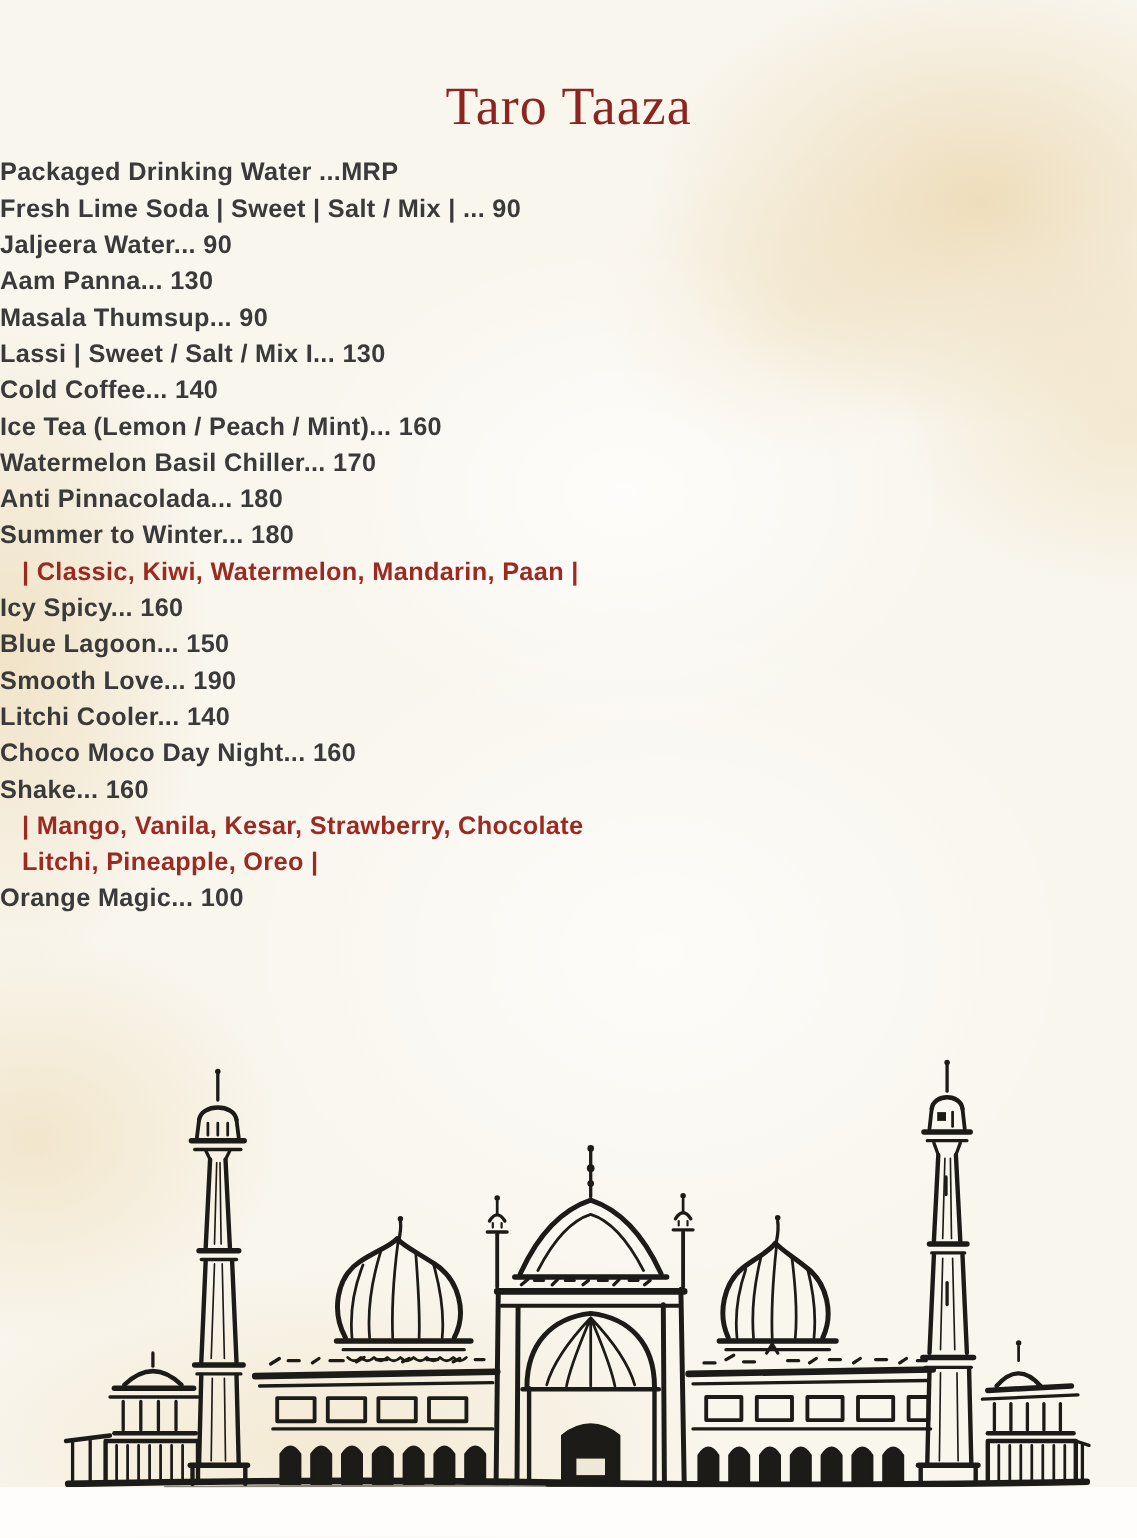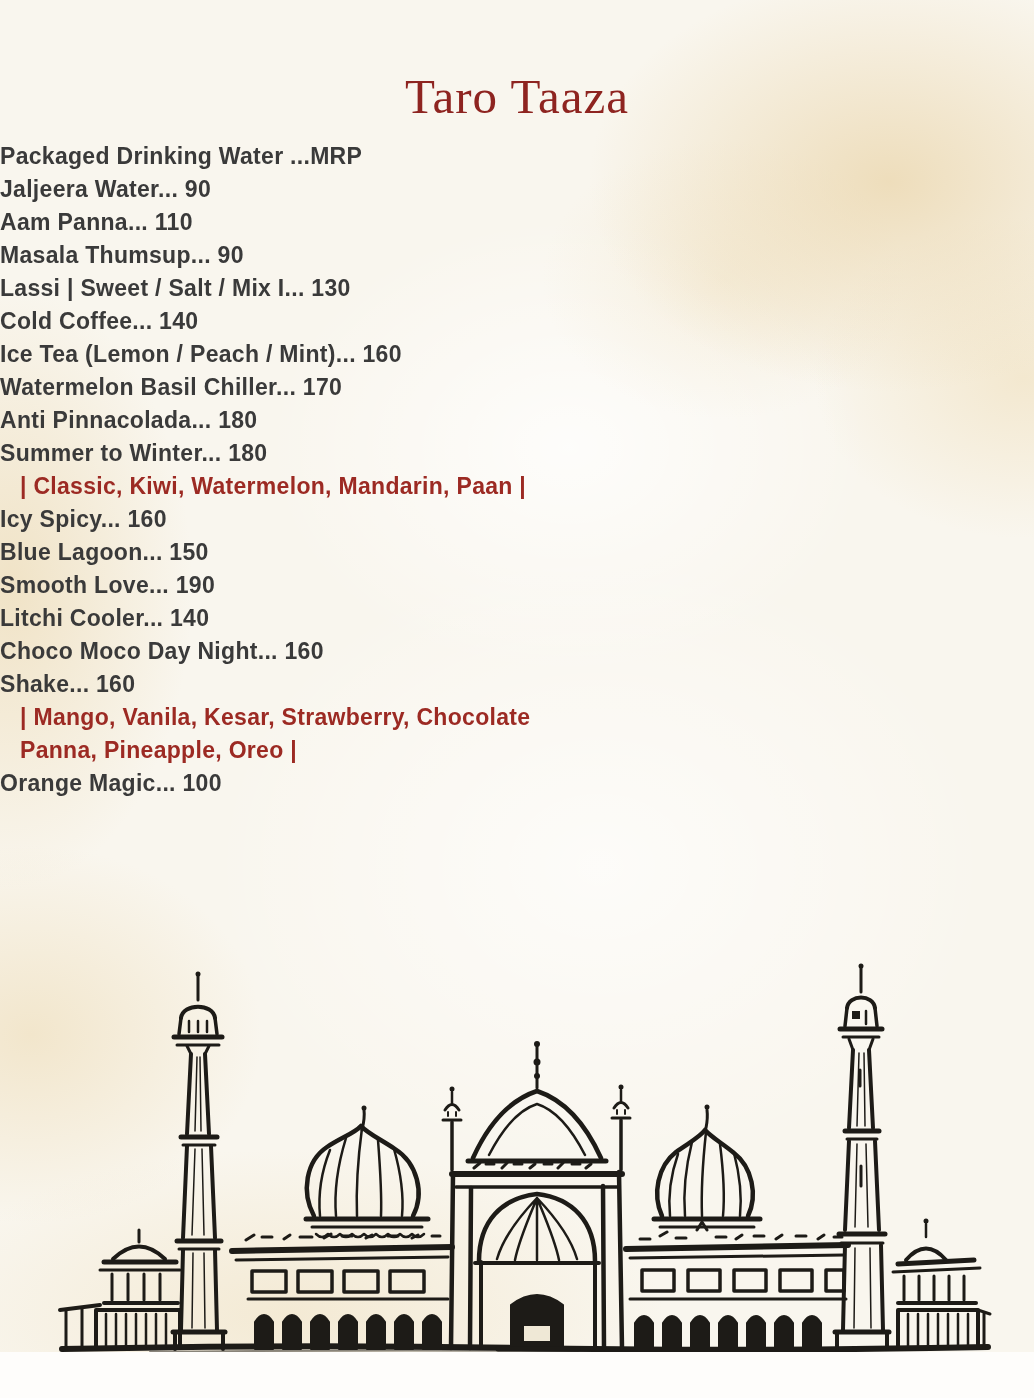--- a/index.html
+++ b/index.html
@@ -52,38 +52,39 @@
 </style>
 </head>
 <body>
 
 <div class="page">
 
   <h1 class="title">Taro Taaza</h1>
 
   <div class="menu">
     <div class="menu-line">Packaged Drinking Water ...MRP</div>
+    <div class="menu-line">Fresh Lime Soda | Sweet | Salt / Mix | ... 90</div>
     <div class="menu-line">Jaljeera Water... 90</div>
-    <div class="menu-line">Aam Panna... 110</div>
+    <div class="menu-line">Aam Panna... 130</div>
     <div class="menu-line">Masala Thumsup... 90</div>
     <div class="menu-line">Lassi | Sweet / Salt / Mix I... 130</div>
     <div class="menu-line">Cold Coffee... 140</div>
     <div class="menu-line">Ice Tea (Lemon / Peach / Mint)... 160</div>
     <div class="menu-line">Watermelon Basil Chiller... 170</div>
     <div class="menu-line">Anti Pinnacolada... 180</div>
     <div class="menu-line">Summer to Winter... 180</div>
     <div class="menu-line accent">| Classic, Kiwi, Watermelon, Mandarin, Paan |</div>
     <div class="menu-line">Icy Spicy... 160</div>
     <div class="menu-line">Blue Lagoon... 150</div>
     <div class="menu-line">Smooth Love... 190</div>
     <div class="menu-line">Litchi Cooler... 140</div>
     <div class="menu-line">Choco Moco Day Night... 160</div>
     <div class="menu-line">Shake... 160</div>
     <div class="menu-line accent">| Mango, Vanila, Kesar, Strawberry, Chocolate</div>
-    <div class="menu-line accent">Panna, Pineapple, Oreo |</div>
+    <div class="menu-line accent">Litchi, Pineapple, Oreo |</div>
     <div class="menu-line">Orange Magic... 100</div>
   </div>
 
   <svg class="mosque" viewBox="0 0 1034 440" xmlns="http://www.w3.org/2000/svg" aria-hidden="true">
     <g stroke="#1d1b17" fill="none" stroke-linecap="round" stroke-linejoin="round">
 
       <path d="M62 391 Q300 386 520 390 T988 389" stroke-width="6"></path>
       <path d="M150 394 Q420 391 640 394" stroke-width="2" opacity=".5"></path>
 
       <path d="M60 352 L100 347" stroke-width="4"></path>

